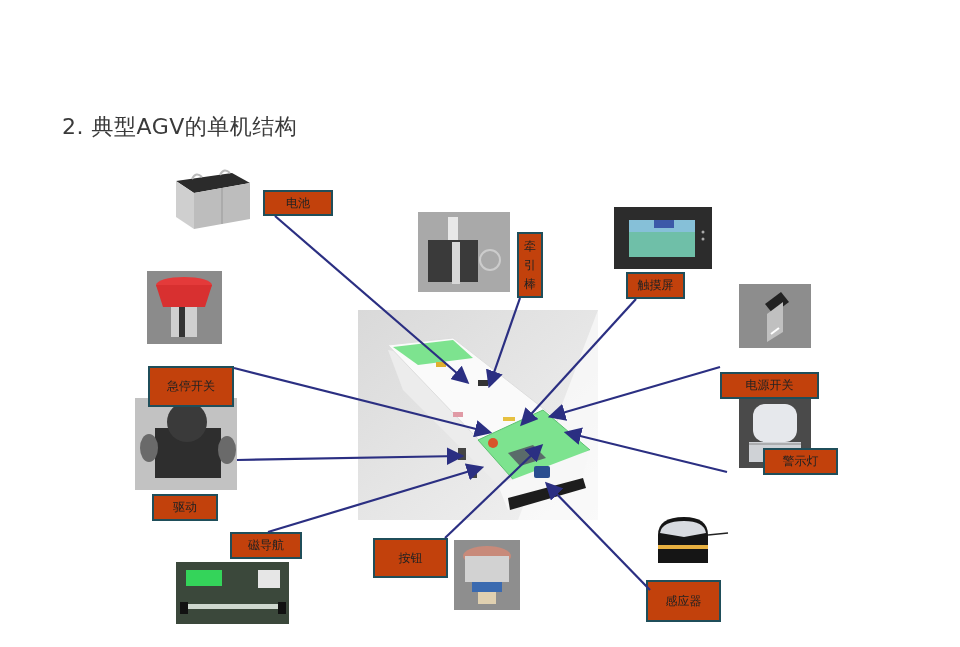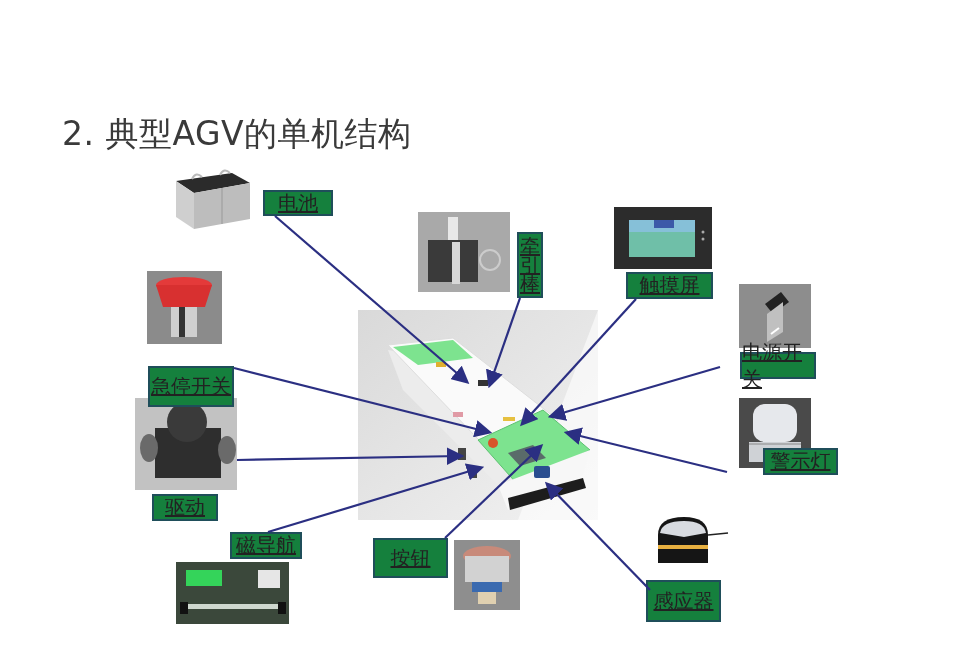--- a/index.html
+++ b/index.html
@@ -1,20 +1,20 @@
 <!DOCTYPE html>
 <html><head>
 <meta charset="utf-8">
 <style>
   html, body { margin:0; padding:0; }
   body { width:960px; height:647px; background:#ffffff; position:relative; overflow:hidden;
          font-family:"DejaVu Sans", "Liberation Sans", sans-serif; }
-  .title { position:absolute; left:62px; top:112px; font-size:33px; color:#3a3a3a; letter-spacing:0.5px; }
-  .label { position:absolute; background:#15803d; border:2px solid #1f4e5a; color:#222; font-size:20px;
-           display:flex; align-items:center; justify-content:center; box-sizing:border-box; z-index:3;text-decoration:underline; }
+  .title { position:absolute; left:62px; top:112px; font-size:22px; color:#3a3a3a; letter-spacing:0.5px; }
+  .label { position:absolute; background:#c2410c; border:2px solid #1f4e5a; color:#222; font-size:12px;
+           display:flex; align-items:center; justify-content:center; box-sizing:border-box; z-index:3; }
   .label.vertical { flex-direction:column; line-height:19px; }
   .photo { position:absolute; box-sizing:border-box; overflow:hidden; z-index:2; }
   svg.arrows { position:absolute; left:0; top:0; z-index:4; pointer-events:none; }
 </style>
 </head>
 <body>
 
 <div class="title">2. 典型AGV的单机结构</div>
 
 <div class="photo" style="left:358px; top:310px; width:240px; height:210px;">
@@ -154,22 +154,22 @@
 </div>
 
 <div class="label" style="left:263px; top:190px; width:70px; height:26px;">电池</div>
 
 <div class="label vertical" style="left:517px; top:232px; width:26px; height:66px;">
   <span>牵</span>
   <span>引</span>
   <span>棒</span>
 </div>
 
-<div class="label" style="left:626px; top:272px; width:87px; height:27px;text-align:right;">触摸屏</div>
-<div class="label" style="left:720px; top:352px; width:76px; height:27px;margin-left:20px;">电源开关</div>
+<div class="label" style="left:626px; top:272px; width:59px; height:27px;text-align:right;">触摸屏</div>
+<div class="label" style="left:720px; top:372px; width:99px; height:27px;">电源开关</div>
 <div class="label" style="left:727px; top:448px; width:75px; height:27px;margin-left:36px;">警示灯</div>
 <div class="label" style="left:148px; top:354px; width:86px; height:41px;margin-top:12px;">急停开关</div>
 <div class="label" style="left:152px; top:494px; width:66px; height:27px;">驱动</div>
 <div class="label" style="left:230px; top:532px; width:72px; height:27px;">磁导航</div>
 <div class="label" style="left:373px; top:538px; width:75px; height:40px;text-align:center;">按钮</div>
 <div class="label" style="left:646px; top:580px; width:75px; height:42px;">感应器</div>
 
 <svg class="arrows" width="960" height="647">
   <defs>
     <marker id="ah" markerWidth="8" markerHeight="8" refX="6" refY="4" orient="auto">

